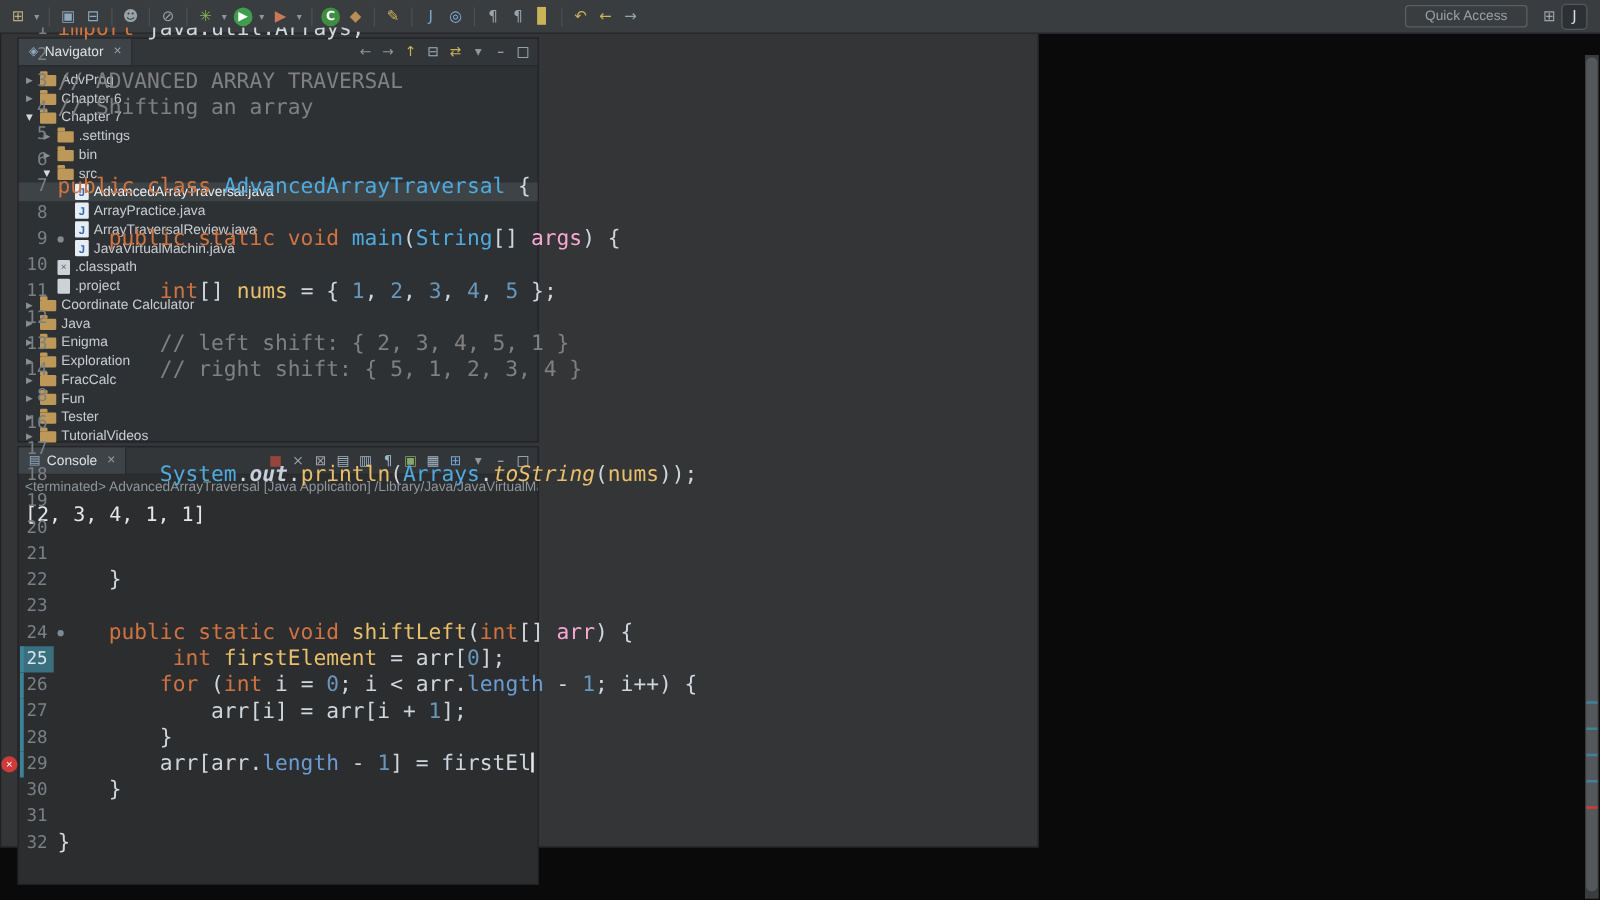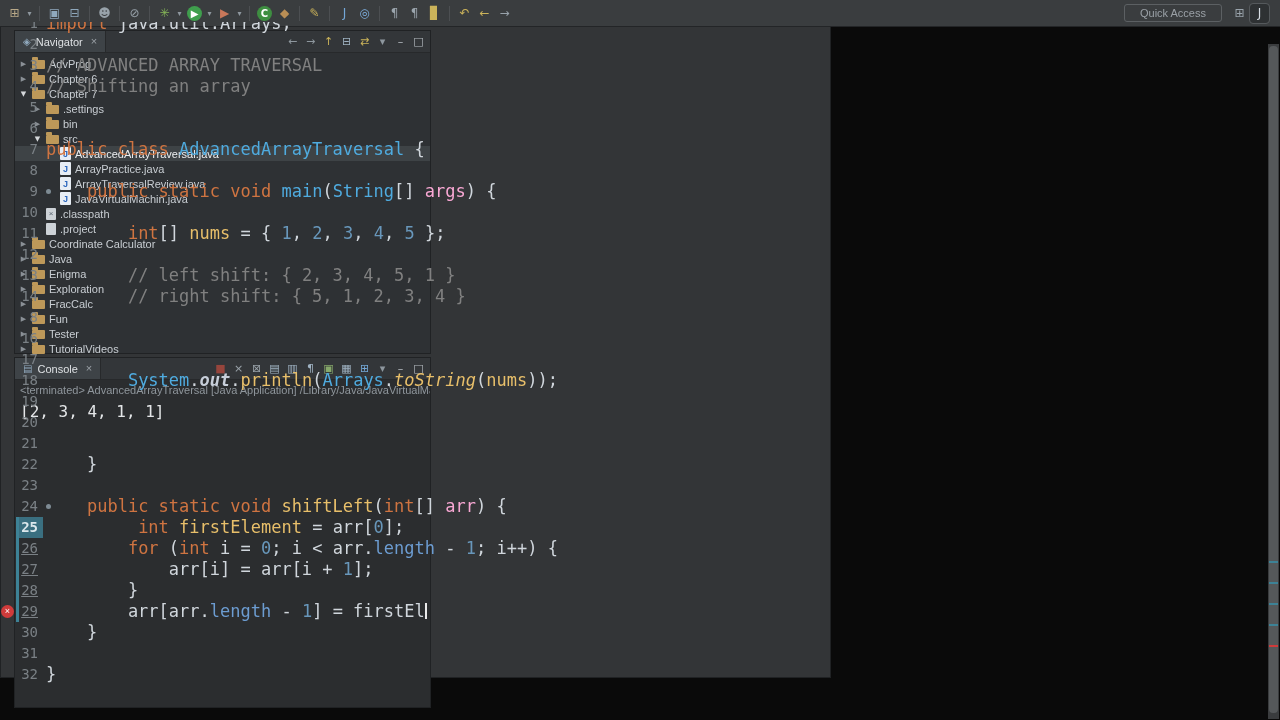--- a/index.html
+++ b/index.html
@@ -47,22 +47,22 @@
   .etab{display:flex;align-items:center;gap:5px;background:#42474B;height:21px;padding:0 9px;
     font-size:11px;color:#E2E5E8;border-right:1px solid #27292B;box-sizing:border-box;}
   .jfile{width:12px;height:13px;background:#E7EDF4;border-radius:1px;color:#2E68BE;font-size:9px;font-weight:bold;
     display:flex;align-items:center;justify-content:center;}
   .jfile::before{content:"J";}
   #ebody{position:absolute;left:0;top:22px;right:0;bottom:0;overflow:hidden;}
   #code{margin-top:-9px;}
   .cl{height:21px;display:flex;position:relative;font-family:"DejaVu Sans Mono",monospace;}
   .gm{width:16px;flex:none;position:relative;}
   .gn{width:27px;flex:none;text-align:right;padding-right:5px;font-size:14px;line-height:21px;color:#7A8085;box-sizing:border-box;}
-  .gn.chg{box-shadow:inset 3px 0 0 #3D8296;text-decoration:underline;}
-  .gn.chgb{background:#3A6F80;color:#DCE8EC;box-shadow:inset 3px 0 0 #3D8296;font-weight:bold;}
+  .gn.chg{box-shadow:inset 3px 0 0 #3D8296;}
+  .gn.chgb{background:#3A6F80;color:#DCE8EC;box-shadow:inset 3px 0 0 #3D8296;}
   .ct{white-space:pre;font-size:17px;line-height:21px;padding-left:3px;}
   .err{position:absolute;left:1px;top:4px;width:13px;height:13px;background:#CF3B3B;border-radius:50%;
     color:#fff;font-size:9px;line-height:13px;text-align:center;font-family:"Liberation Sans",sans-serif;}
   .ldot{position:absolute;left:46px;top:8px;width:5px;height:5px;border-radius:50%;background:#7E8B94;}
   .caret{display:inline-block;width:2px;height:16px;background:#EAEAEA;vertical-align:-2px;}
   
   .tk-kw{color:#CF7441;}
   .tk-cls{color:#4FABDF;}
   .tk-mth{color:#4FABDF;}
   .tk-fn{color:#E8BF6A;}

